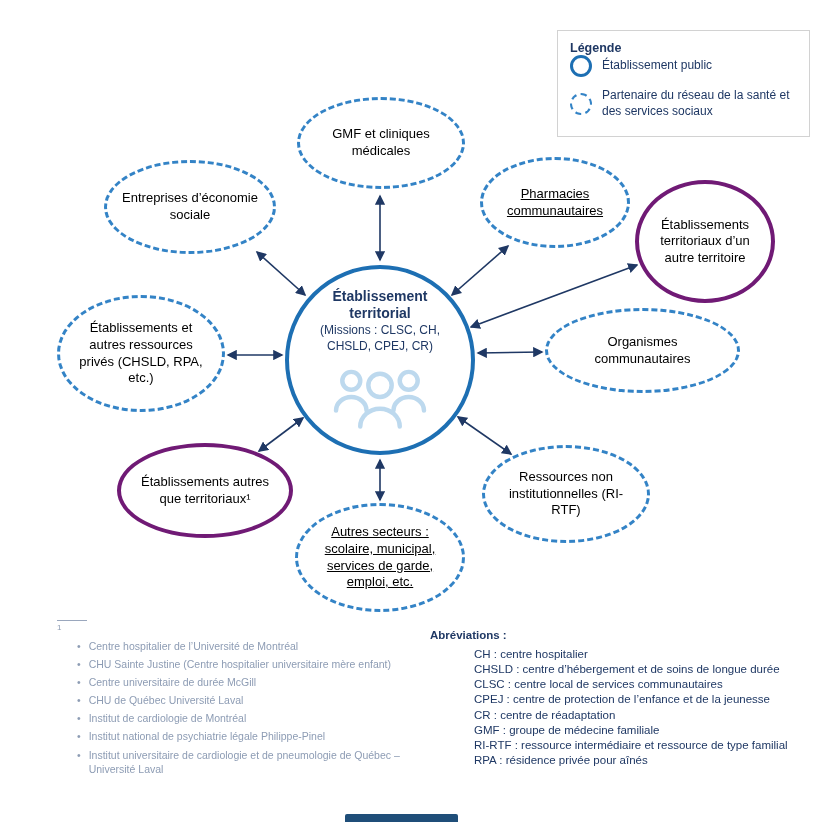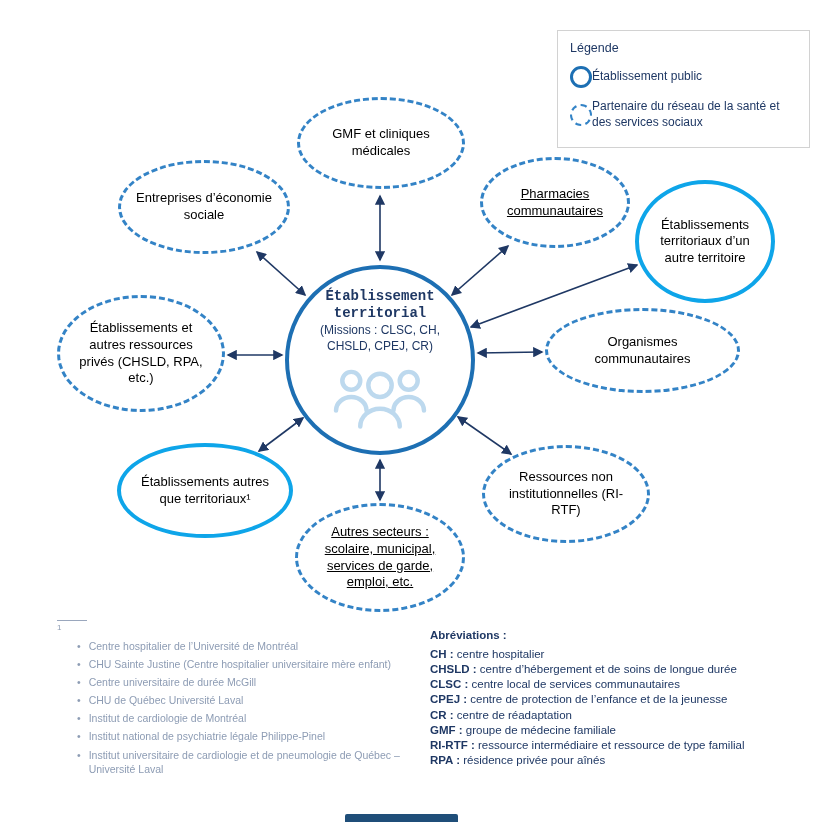--- a/index.html
+++ b/index.html
@@ -20,64 +20,64 @@
     align-items: center;
     justify-content: center;
     text-align: center;
     font-size: 13px;
     line-height: 1.28;
     color: #000000;
     padding: 6px 12px;
     background: #ffffff;
   }
   .node.dashed { border: 3px dashed #3383c6; }
-  .node.solid  { border: 4px solid #0ea5e9; }
+  .node.solid  { border: 4px solid #701a75; }
 
   .center-node {
     position: absolute;
     left: 285px; top: 265px;
     width: 190px; height: 190px;
     border: 4px solid #1d6fb3;
     border-radius: 50%;
     background: #ffffff;
     display: flex;
     flex-direction: column;
     align-items: center;
     justify-content: center;
     text-align: center;
   }
-  .center-title { font-weight: bold; font-size: 14px; line-height: 1.22; width: 140px; font-family: Liberation Mono, monospace; }
+  .center-title { font-weight: bold; font-size: 14px; line-height: 1.22; width: 140px; }
   .center-subtitle { font-size: 12px; line-height: 1.3; width: 150px; margin-top: 1px; }
   .people-icon { margin-top: 7px; }
 
   .legend {
     position: absolute;
     left: 557px; top: 30px;
     width: 253px;
     border: 1px solid #d2d2d2;
     background: #ffffff;
     padding: 10px 12px 6px 12px;
   }
-  .legend-title { font-weight: normal; font-size: 12.5px; margin-bottom: 11px; }
-  .legend-item { display: flex; align-items: center; margin-bottom: 11px; font-size: 12px; line-height: 1.3; }
+  .legend-title { font-weight: bold; font-size: 12.5px; }
+  .legend-item { display: flex; align-items: center; gap: 10px; margin-bottom: 11px; font-size: 12px; line-height: 1.3; }
   .legend-icon { width: 22px; height: 22px; border-radius: 50%; flex: 0 0 auto; background:#fff; }
   .legend-icon.solid  { border: 3px solid #1d6fb3; }
   .legend-icon.dashed { border: 2px dashed #3383c6; }
 
   .footnote { position: absolute; left: 57px; top: 620px; width: 372px; color: #8d9cb4; font-size: 10.5px; }
   .footnote-rule { width: 30px; border-top: 1px solid #9aa7bd; margin-bottom: 2px; }
   .footnote-marker { font-size: 8px; vertical-align: super; }
   .footnote ul { list-style: none; margin-left: 20px; margin-top: 2px; }
   .footnote li { display: flex; gap: 8px; margin-bottom: 4px; line-height: 1.35; }
   .footnote .bullet { flex: 0 0 auto; }
 
   .abbreviations { position: absolute; left: 430px; top: 628px; width: 392px; font-size: 11.5px; color: #1f3864; }
   .abbr-title { font-weight: bold; margin-bottom: 3px; line-height: 1.35; }
   .abbr-row { line-height: 1.33; }
-  .abbr-term { font-weight: bold; }
+  .abbr-term { font-weight: normal; margin-left: 44px; }
 
   .bottom-bar {
     position: absolute;
     left: 345px; top: 814px;
     width: 113px; height: 8px;
     background: #1f4e79;
     border-radius: 2px 2px 0 0;
   }
 </style>
 </head>
@@ -98,21 +98,21 @@
     <line x1="228" y1="355" x2="282" y2="355" marker-start="url(#ah)" marker-end="url(#ah)"></line>
     <line x1="259" y1="451" x2="303" y2="418" marker-start="url(#ah)" marker-end="url(#ah)"></line>
     <line x1="380" y1="500" x2="380" y2="460" marker-start="url(#ah)" marker-end="url(#ah)"></line>
     <line x1="511" y1="454" x2="458" y2="417" marker-start="url(#ah)" marker-end="url(#ah)"></line>
   </g>
 </svg>
 
 <div class="node dashed" style="left:297px;top:97px;width:168px;height:92px;">
   <span>GMF et cliniques médicales</span>
 </div>
-<div class="node dashed" style="left:118px;top:160px;width:172px;height:94px;justify-content:flex-end;">
+<div class="node dashed" style="left:104px;top:160px;width:172px;height:94px;justify-content:flex-end;">
   <span>Entreprises d’économie sociale</span>
 </div>
 <div class="node dashed" style="left:480px;top:157px;width:150px;height:91px;text-decoration:underline;">
   <span>Pharmacies communautaires</span>
 </div>
 <div class="node solid" style="left:635px;top:180px;width:140px;height:123px;">
   <span>Établissements territoriaux d’un autre territoire</span>
 </div>
 <div class="node dashed" style="left:57px;top:295px;width:168px;height:117px;">
   <span>Établissements et autres ressources privés (CHSLD, RPA, etc.)</span>

